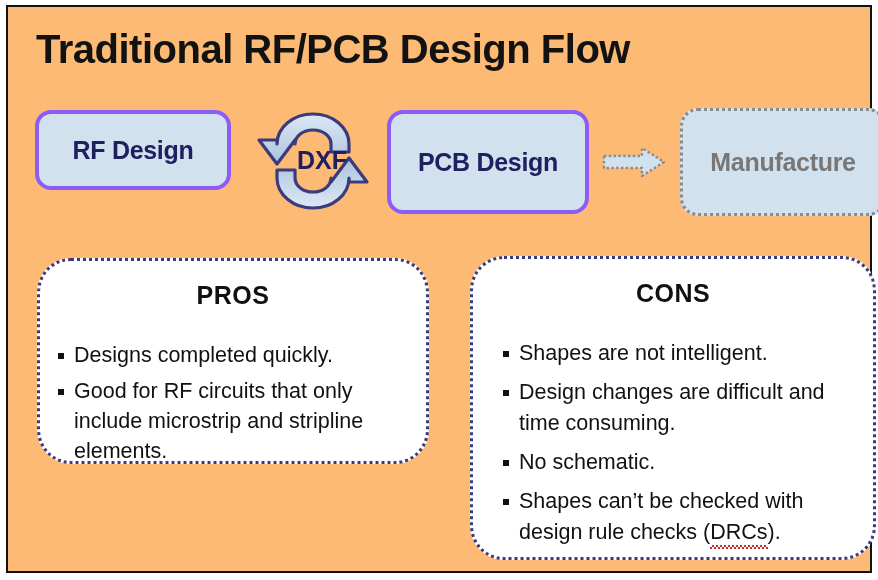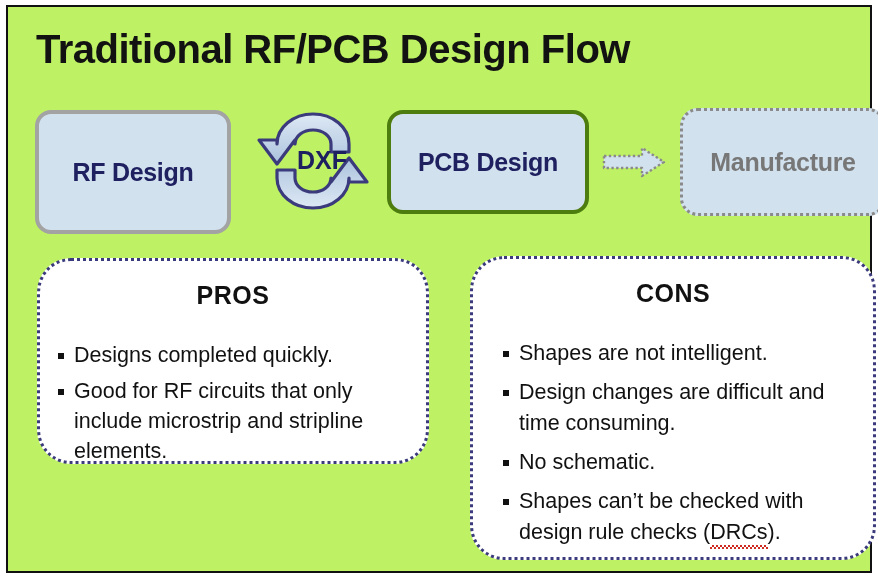--- a/index.html
+++ b/index.html
@@ -23,21 +23,21 @@
 
   
   .frame {
     position: absolute;
     left: 6px;
     top: 5px;
     width: 866px;
     height: 568px;
     border: 2px solid #111111;
     box-sizing: border-box;
-    background: #bef264;
+    background: #fdba74;
   }
 
   
   .title {
     position: absolute;
     left: 28px;
     top: 16px;
     width: 700px;
     height: 52px;
     font-size: 40px;
@@ -70,29 +70,29 @@
   .node-label {
     font-size: 25px;
     font-weight: bold;
     letter-spacing: -0.3px;
   }
 
   .node-rf {
     left: 27px;
     top: 8px;
     width: 196px;
-    height: 124px;
-    border: 4px solid #a3a3a3;
+    height: 80px;
+    border: 4px solid #8b5cf6;
   }
   .node-pcb {
     left: 379px;
     top: 8px;
     width: 202px;
     height: 104px;
-    border: 4px solid #4d7c0f;
+    border: 4px solid #8b5cf6;
   }
   .node-rf .node-label,
   .node-pcb .node-label {
     color: #1e2060;
   }
 
   .node-mfg {
     left: 672px;
     top: 6px;
     width: 206px;

